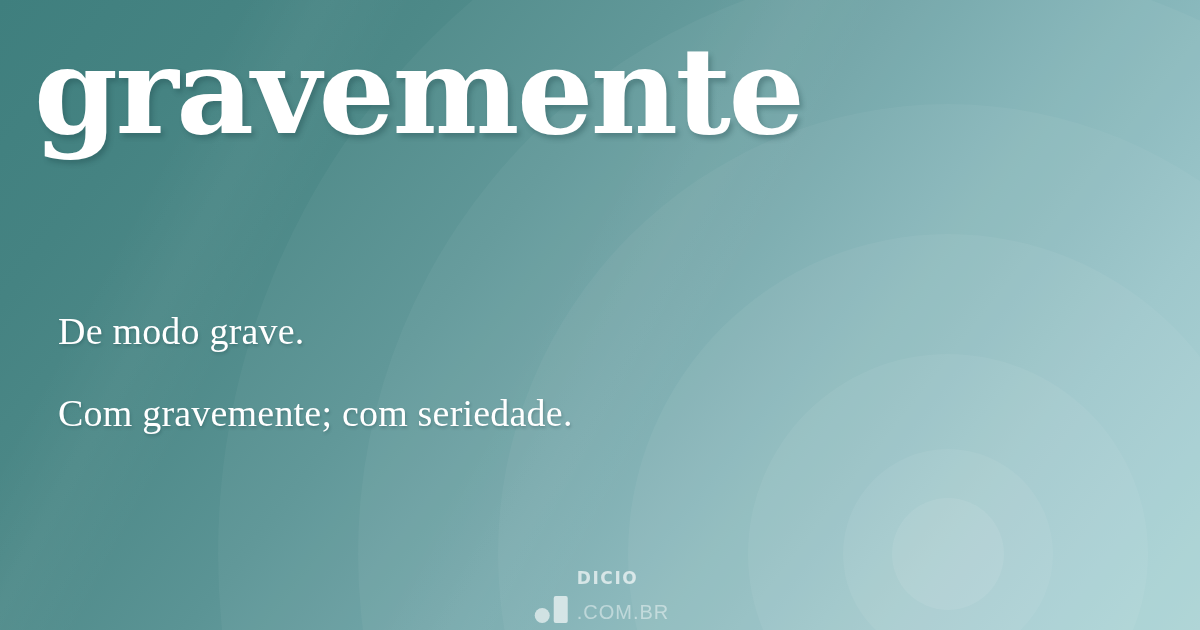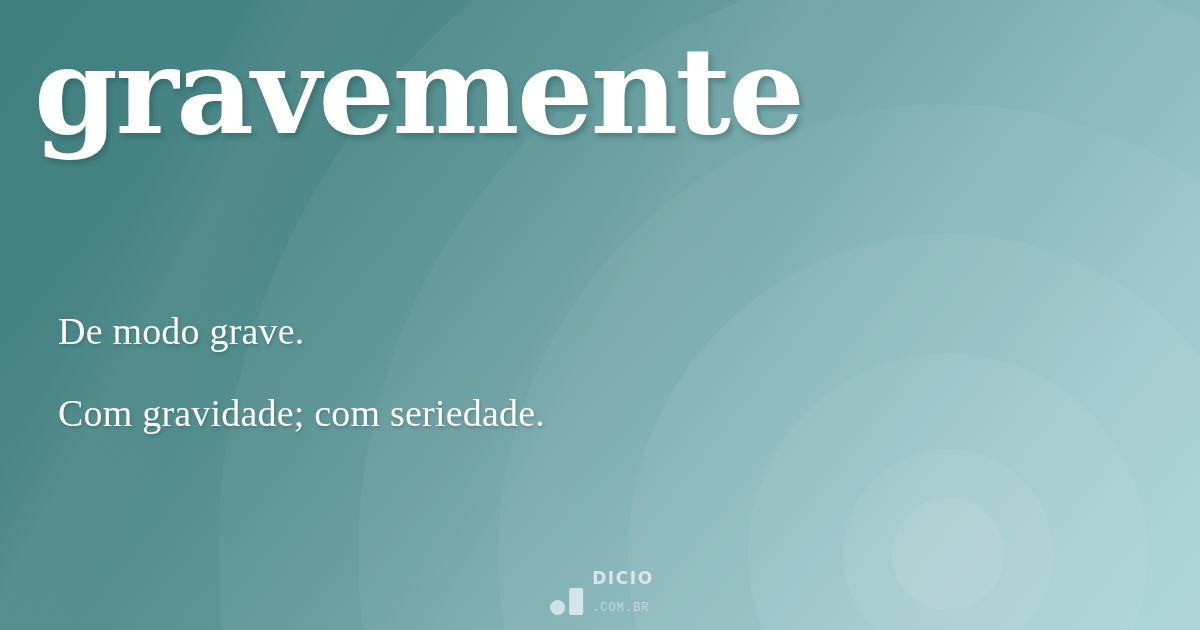--- a/index.html
+++ b/index.html
@@ -153,23 +153,23 @@
   }
   .logo-name {
     font-family: "DejaVu Sans", "Liberation Sans", sans-serif;
     font-weight: 700;
     font-size: 17px;
     letter-spacing: 1.6px;
     color: #ffffff;
     opacity: 0.92;
   }
   .logo-tld {
-    font-family: Liberation Mono, monospace;
+    font-family: Liberation Sans, sans-serif;
     font-weight: 400;
-    font-size: 12px;
+    font-size: 20px;
     letter-spacing: 1.0px;
     color: #ffffff;
     opacity: 0.62;
     margin-top: 15px;
   }
 </style>
 </head>
 <body>
 
 <div class="card">
@@ -185,21 +185,21 @@
   </div>
 
   <div class="sheen"></div>
 
   <div class="content">
 
     <h1 class="headword">gravemente</h1>
 
     <div class="definitions">
       <p class="definition-line">De modo grave.</p>
-      <p class="definition-line">Com gravidade; com seriedade.</p>
+      <p class="definition-line">Com gravemente; com seriedade.</p>
     </div>
 
     <div class="logo">
       <div class="logo-mark">
         <span class="logo-dot"></span>
         <span class="logo-bar"></span>
       </div>
       <div class="logo-words">
         <span class="logo-name">DICIO</span>
         <span class="logo-tld">.COM.BR</span>

